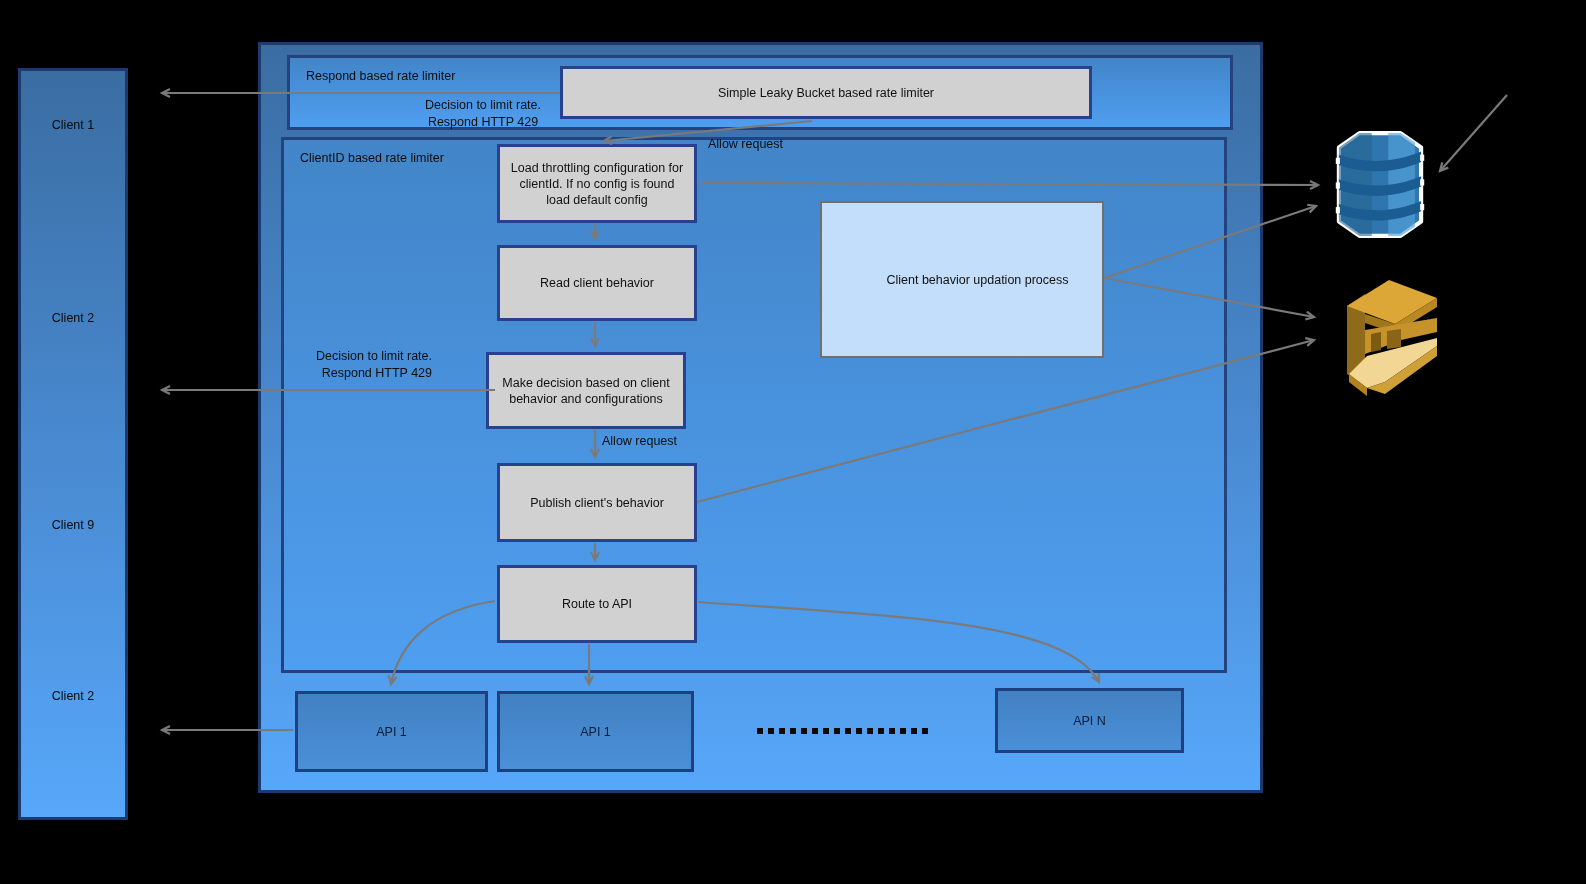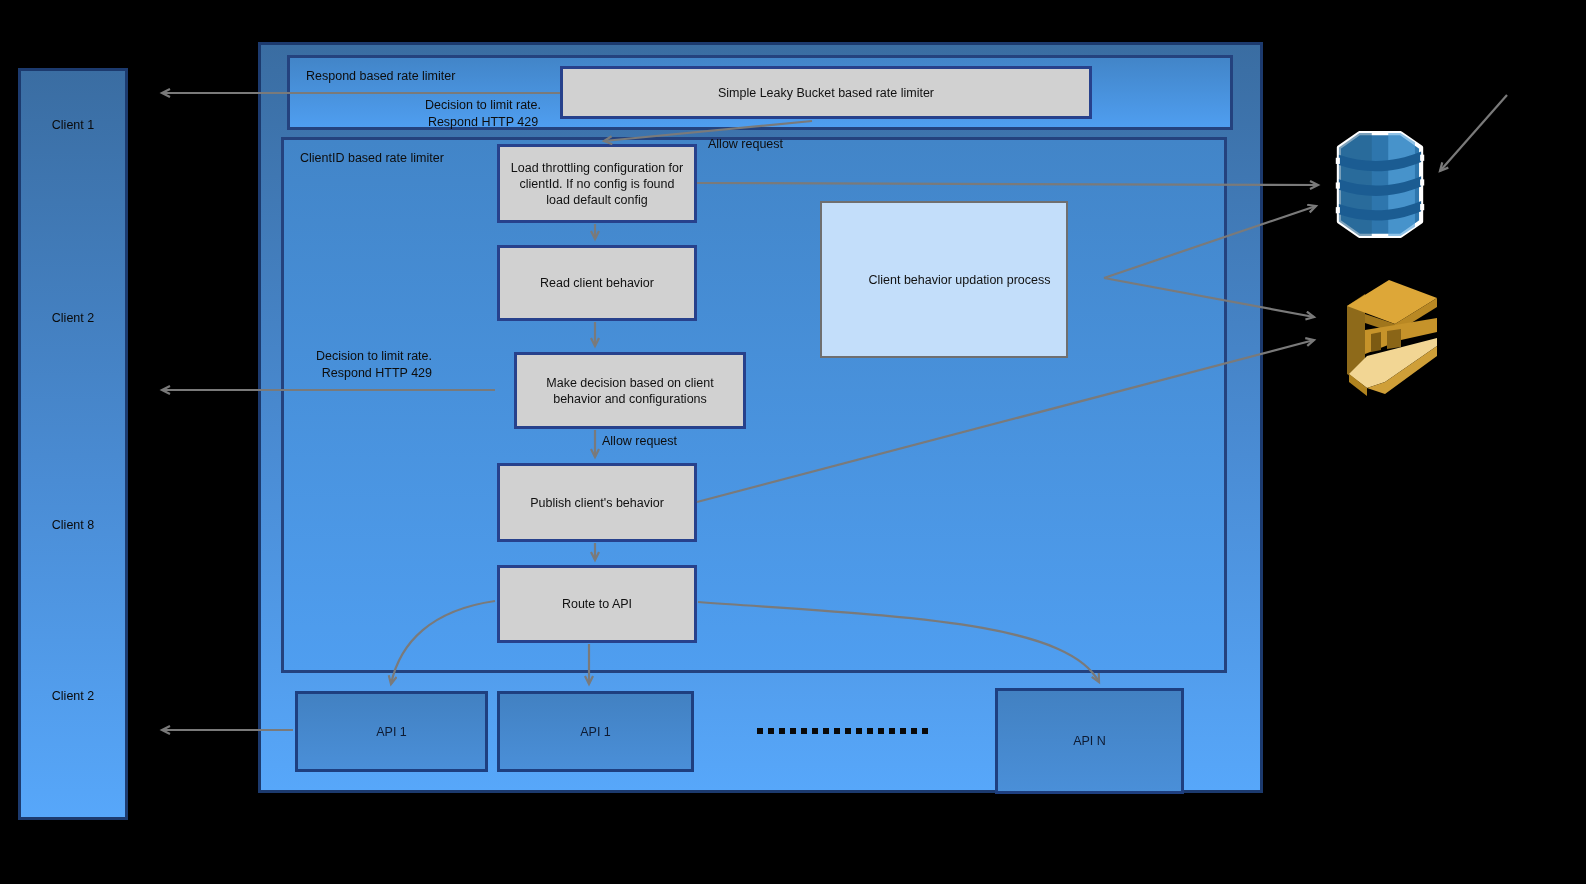--- a/index.html
+++ b/index.html
@@ -29,47 +29,47 @@
   .icon-svg{position:absolute;}
 </style>
 </head>
 <body>
 
 <div id="stage">
 
   <div class="panel" style="left:18px;top:40px;width:110px;height:752px;margin-top:28px;">
     <div class="client-label" style="top:47px;">Client 1</div>
     <div class="client-label" style="top:240px;">Client 2</div>
-    <div class="client-label" style="top:447px;">Client 8</div>
+    <div class="client-label" style="top:447px;">Client 9</div>
     <div class="client-label" style="top:618px;">Client 2</div>
   </div>
 
   <div class="panel" style="left:258px;top:42px;width:1005px;height:751px;"></div>
 
   <div class="section" style="left:287px;top:55px;width:946px;height:75px;">
     <div class="section-title">Respond based rate limiter</div>
   </div>
 
   <div class="section" style="left:281px;top:137px;width:946px;height:536px;padding-left:40px;">
     <div class="section-title">ClientID based rate limiter</div>
   </div>
 
   <div class="process" style="left:560px;top:66px;width:532px;height:53px;">Simple Leaky Bucket based rate limiter</div>
 
   <div class="process" style="left:497px;top:144px;width:200px;height:79px;">Load throttling configuration for clientId. If no config is found load default config</div>
   <div class="process" style="left:497px;top:245px;width:200px;height:76px;">Read client behavior</div>
-  <div class="process" style="left:514px;top:352px;width:232px;height:77px;">Make decision based on client behavior and configurations</div>
+  <div class="process" style="left:486px;top:352px;width:200px;height:77px;">Make decision based on client behavior and configurations</div>
   <div class="process" style="left:497px;top:463px;width:200px;height:79px;">Publish client's behavior</div>
   <div class="process" style="left:497px;top:565px;width:200px;height:78px;">Route to API</div>
 
-  <div class="updation" style="left:820px;top:201px;width:248px;height:157px;padding-left:31px;">Client behavior updation process</div>
+  <div class="updation" style="left:820px;top:201px;width:284px;height:157px;padding-left:31px;">Client behavior updation process</div>
 
   <div class="api" style="left:295px;top:691px;width:193px;height:81px;">API 1</div>
   <div class="api" style="left:497px;top:691px;width:197px;height:81px;">API 1</div>
-  <div class="api" style="left:995px;top:688px;width:189px;height:106px;">API N</div>
+  <div class="api" style="left:995px;top:688px;width:189px;height:65px;">API N</div>
 
 
   <div class="note center" style="left:408px;top:97px;width:150px;">
     <div>Decision to limit rate.</div>
     <div>Respond HTTP 429</div>
   </div>
   <div class="note" style="left:708px;top:136px;">Allow request</div>
   <div class="note" style="left:316px;top:348px;">
     <div>Decision to limit rate.</div>
     <div>Respond HTTP 429</div>

